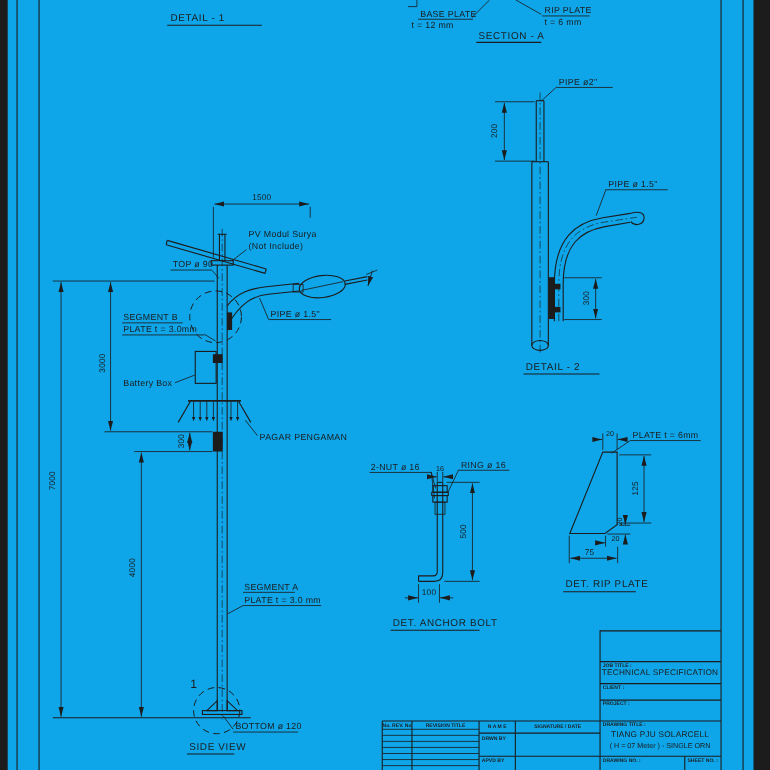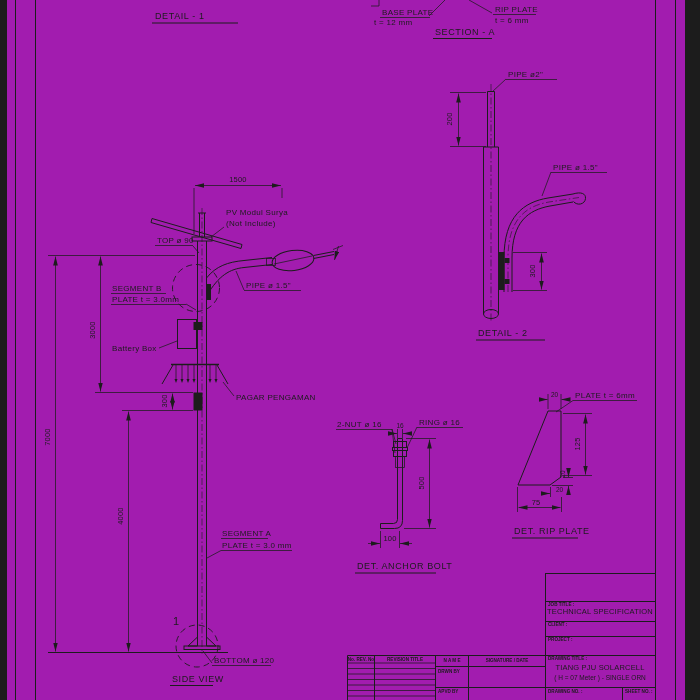--- a/index.html
+++ b/index.html
@@ -1,16 +1,16 @@
 <!DOCTYPE html>
 <html><head>
 <meta charset="utf-8">
 <style>
   html,body{margin:0;padding:0;background:#e8e8e8;}
-  #sheet{position:relative;width:700px;height:700px;background:#a21caf;overflow:hidden;}
+  #sheet{position:relative;width:700px;height:700px;background:#0ea5e9;overflow:hidden;}
   svg{display:block;}
   svg text{font-family:"Liberation Sans","DejaVu Sans",sans-serif;fill:#1c1c1c;}
   .t9{font-size:9px;letter-spacing:.6px;}
   .t8{font-size:8px;letter-spacing:.3px;}
   .t7{font-size:7.5px;letter-spacing:.2px;}
   .t6{font-size:6.5px;}
   .t4{font-size:4.6px;font-weight:bold;}
   .t11{font-size:11px;}
   .mid{text-anchor:middle;}
   .ln{stroke:#1c1c1c;stroke-width:1;fill:none;}

